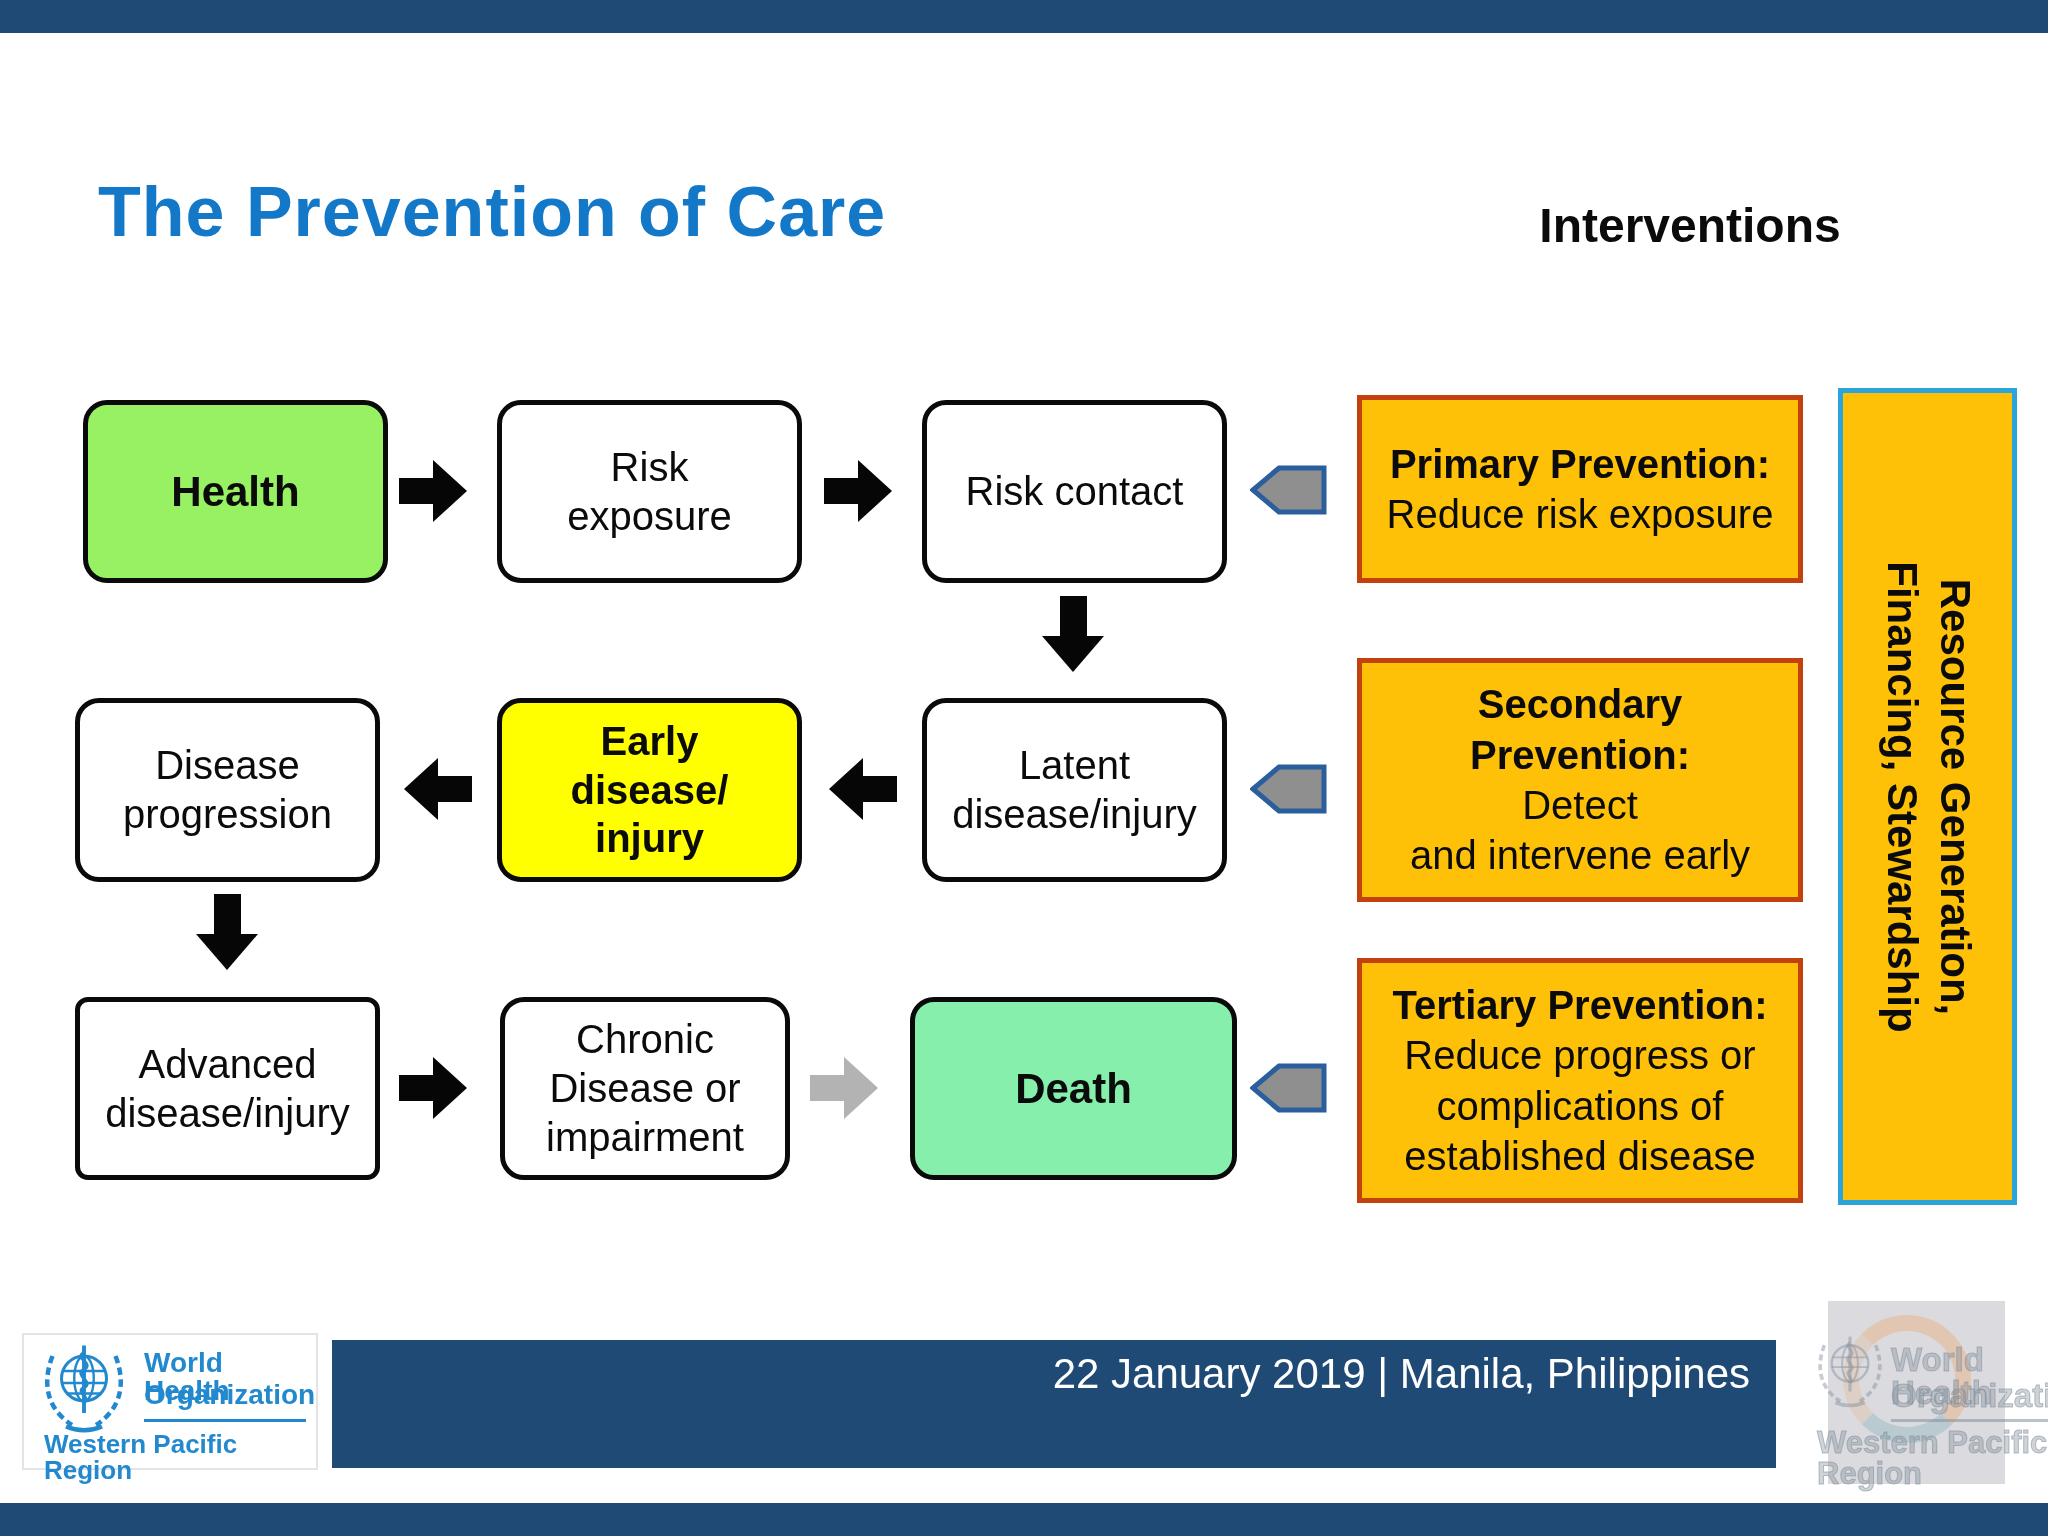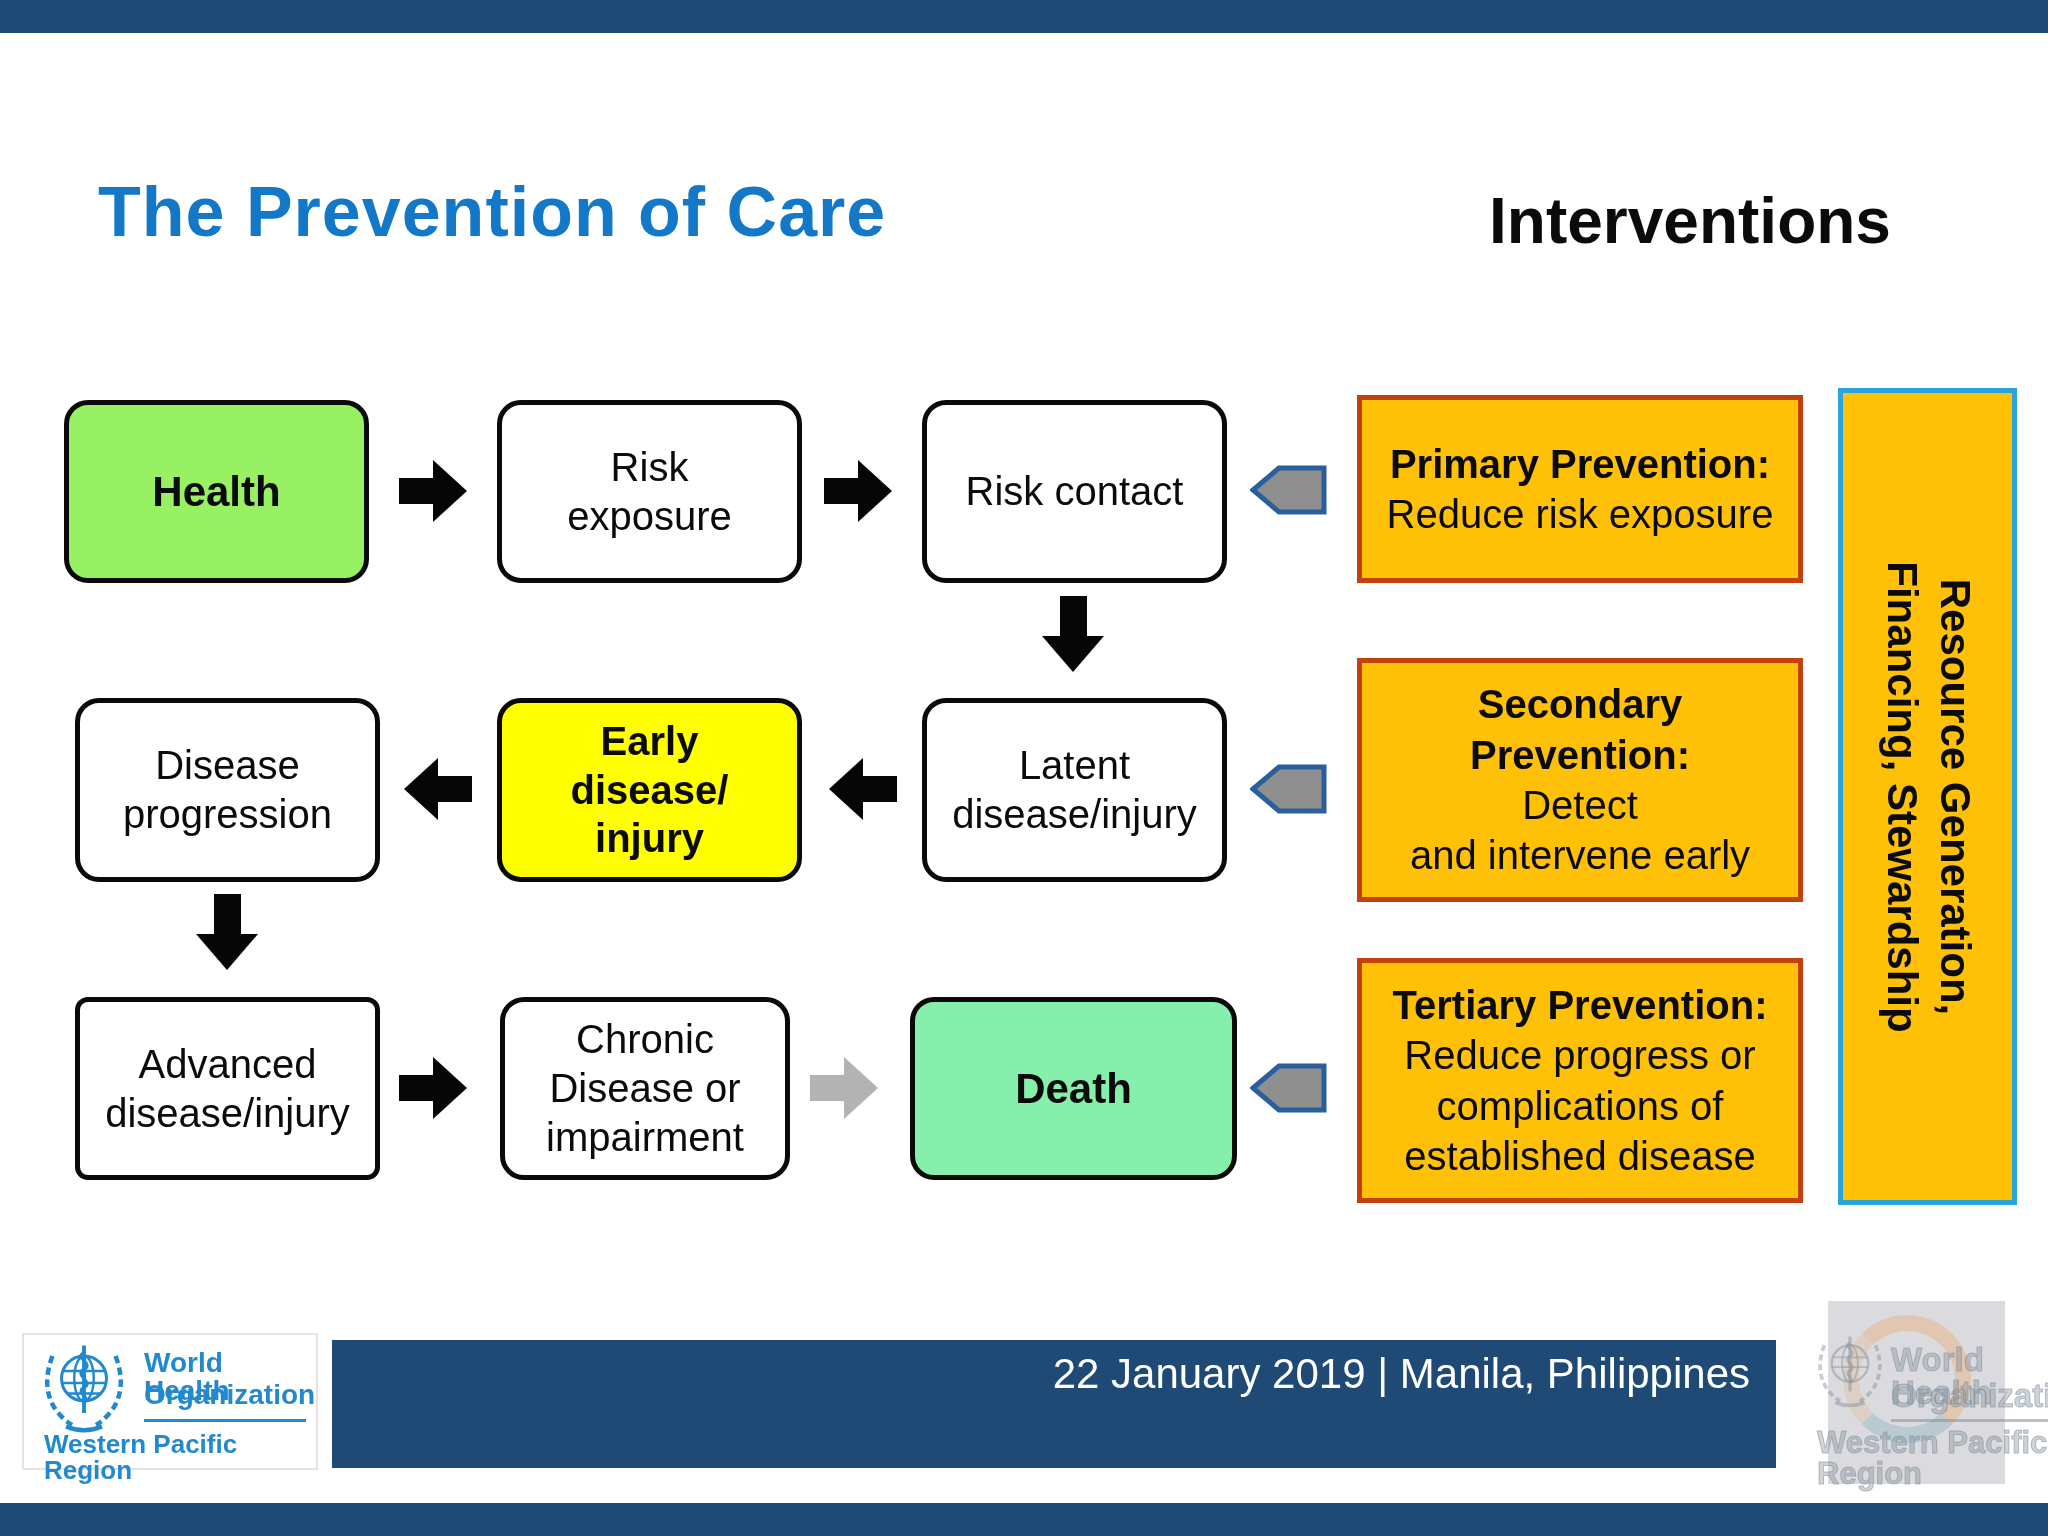--- a/index.html
+++ b/index.html
@@ -9,21 +9,21 @@
   }
   .abs{position:absolute;box-sizing:border-box;}
   .pre{white-space:pre-line;}
 
   
   .topbar{left:0;top:0;width:2048px;height:33px;background:#1F4A76;}
   .bottomstrip{left:0;top:1503px;width:2048px;height:33px;background:#1F4A76;}
 
   
   .main-title{left:98px;top:172px;font-size:70px;font-weight:bold;color:#1478C8;letter-spacing:1px;}
-  .interv-title{left:1360px;top:184px;width:660px;text-align:center;font-size:64px;font-weight:bold;color:#0b0b0b;}
+  .interv-title{left:1360px;top:198px;width:660px;text-align:center;font-size:48px;font-weight:bold;color:#0b0b0b;}
 
   
   .fbox{
     border:5px solid #0a0a0a;border-radius:24px;background:#ffffff;
     display:flex;align-items:center;justify-content:center;text-align:center;
     font-size:40px;line-height:1.22;padding:4px 8px;
   }
   .fbox.green{background:#97F163;font-weight:bold;font-size:42px;}
   .fbox.yellow{background:#FFFF00;font-weight:bold;}
   .fbox.red{background:#86efac;font-weight:bold;font-size:42px;}
@@ -78,21 +78,21 @@
   .wm-line{background:rgba(130,142,155,0.55);height:3px;}
 </style>
 </head>
 <body>
 
 <div class="abs topbar"></div>
 
 <div class="abs main-title">The Prevention of Care</div>
 <div class="abs interv-title">Interventions</div>
 
-<div class="abs fbox green pre" style="left:64px;top:400px;width:305px;height:183px;">Health</div>
+<div class="abs fbox green pre" style="left:83px;top:400px;width:305px;height:183px;">Health</div>
 <div class="abs ar" style="left:399px;top:460px;">
     <div class="shaft"></div>
     <div class="head-r"></div>
   </div>
 <div class="abs fbox pre" style="left:497px;top:400px;width:305px;height:183px;">Risk
 exposure</div>
 <div class="abs ar" style="left:824px;top:460px;">
     <div class="shaft"></div>
     <div class="head-r"></div>
   </div>

